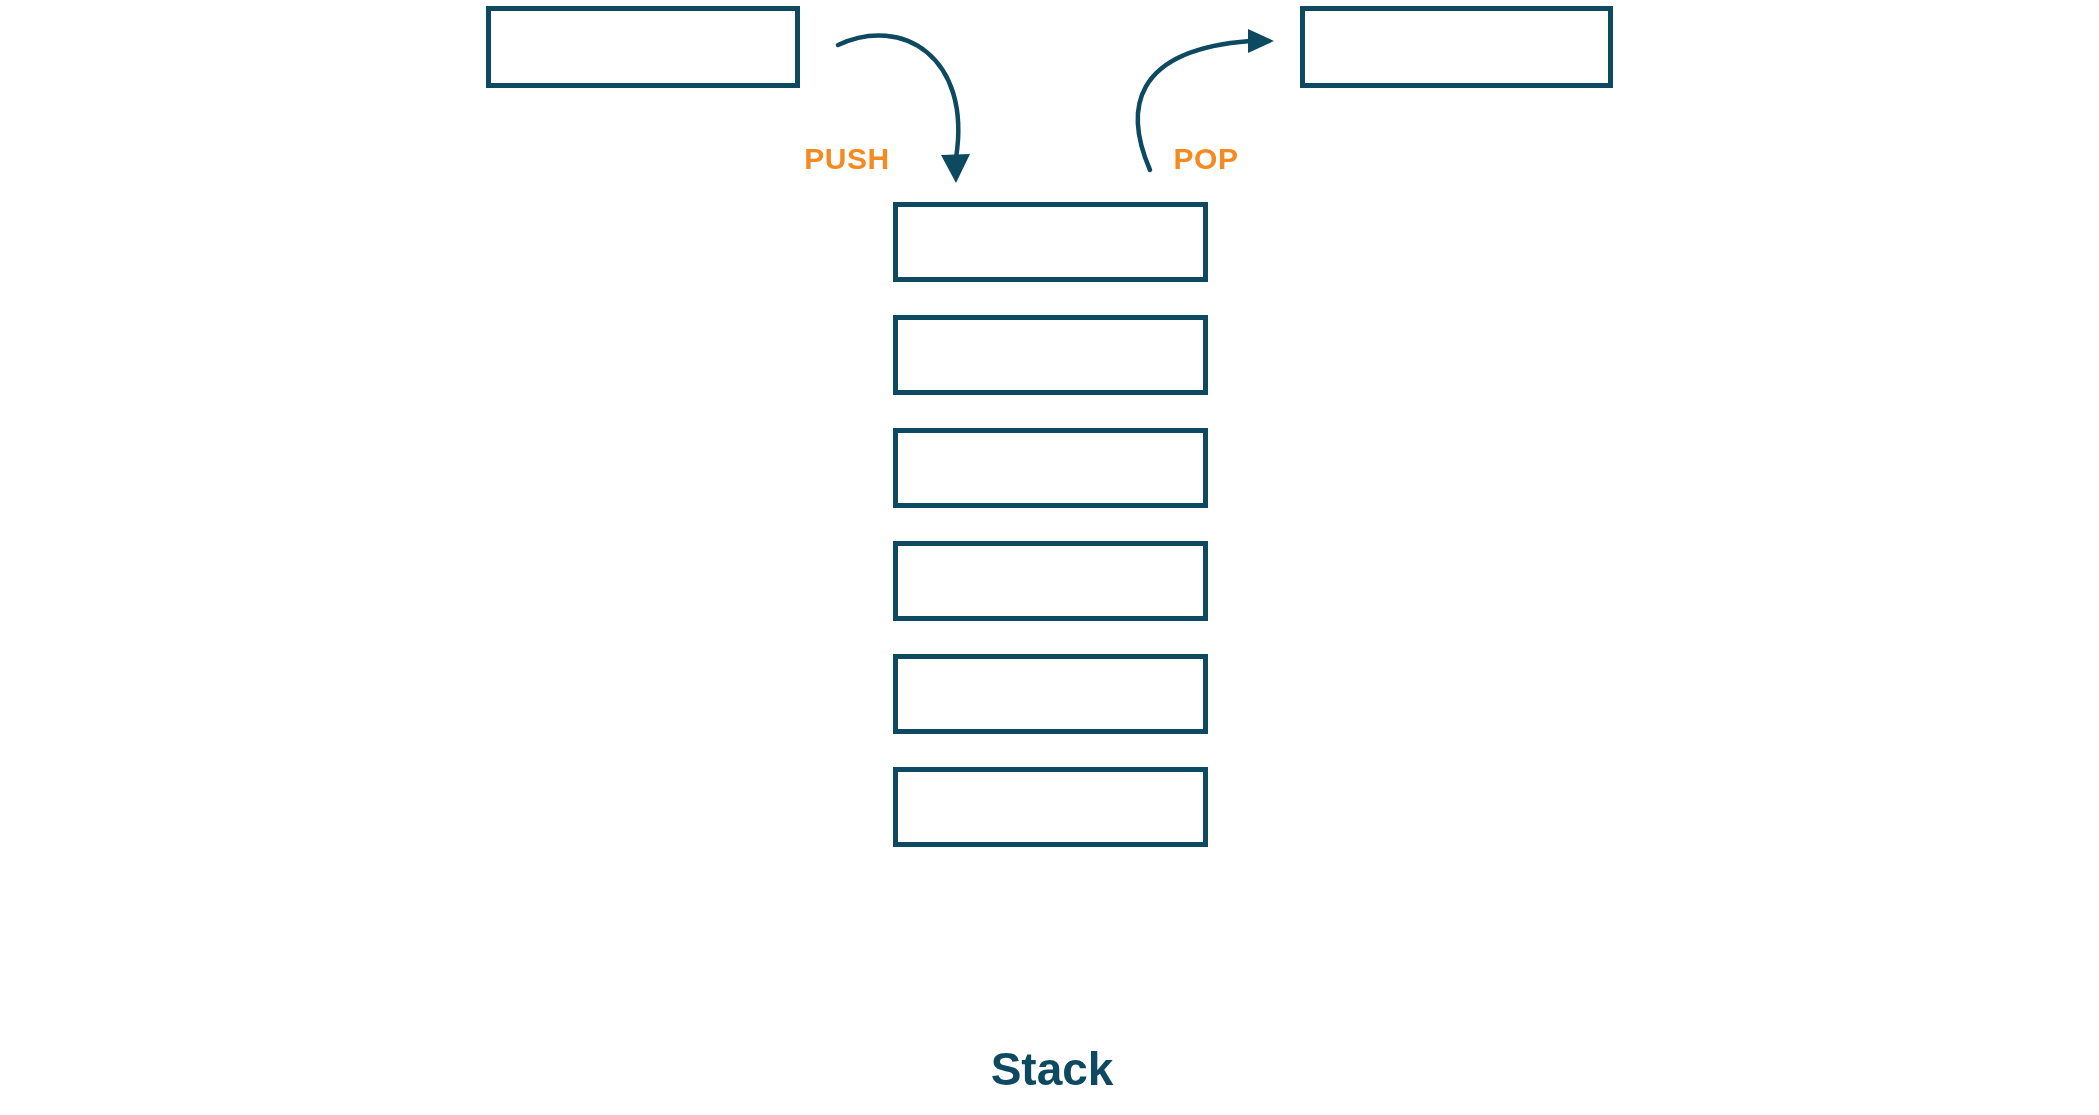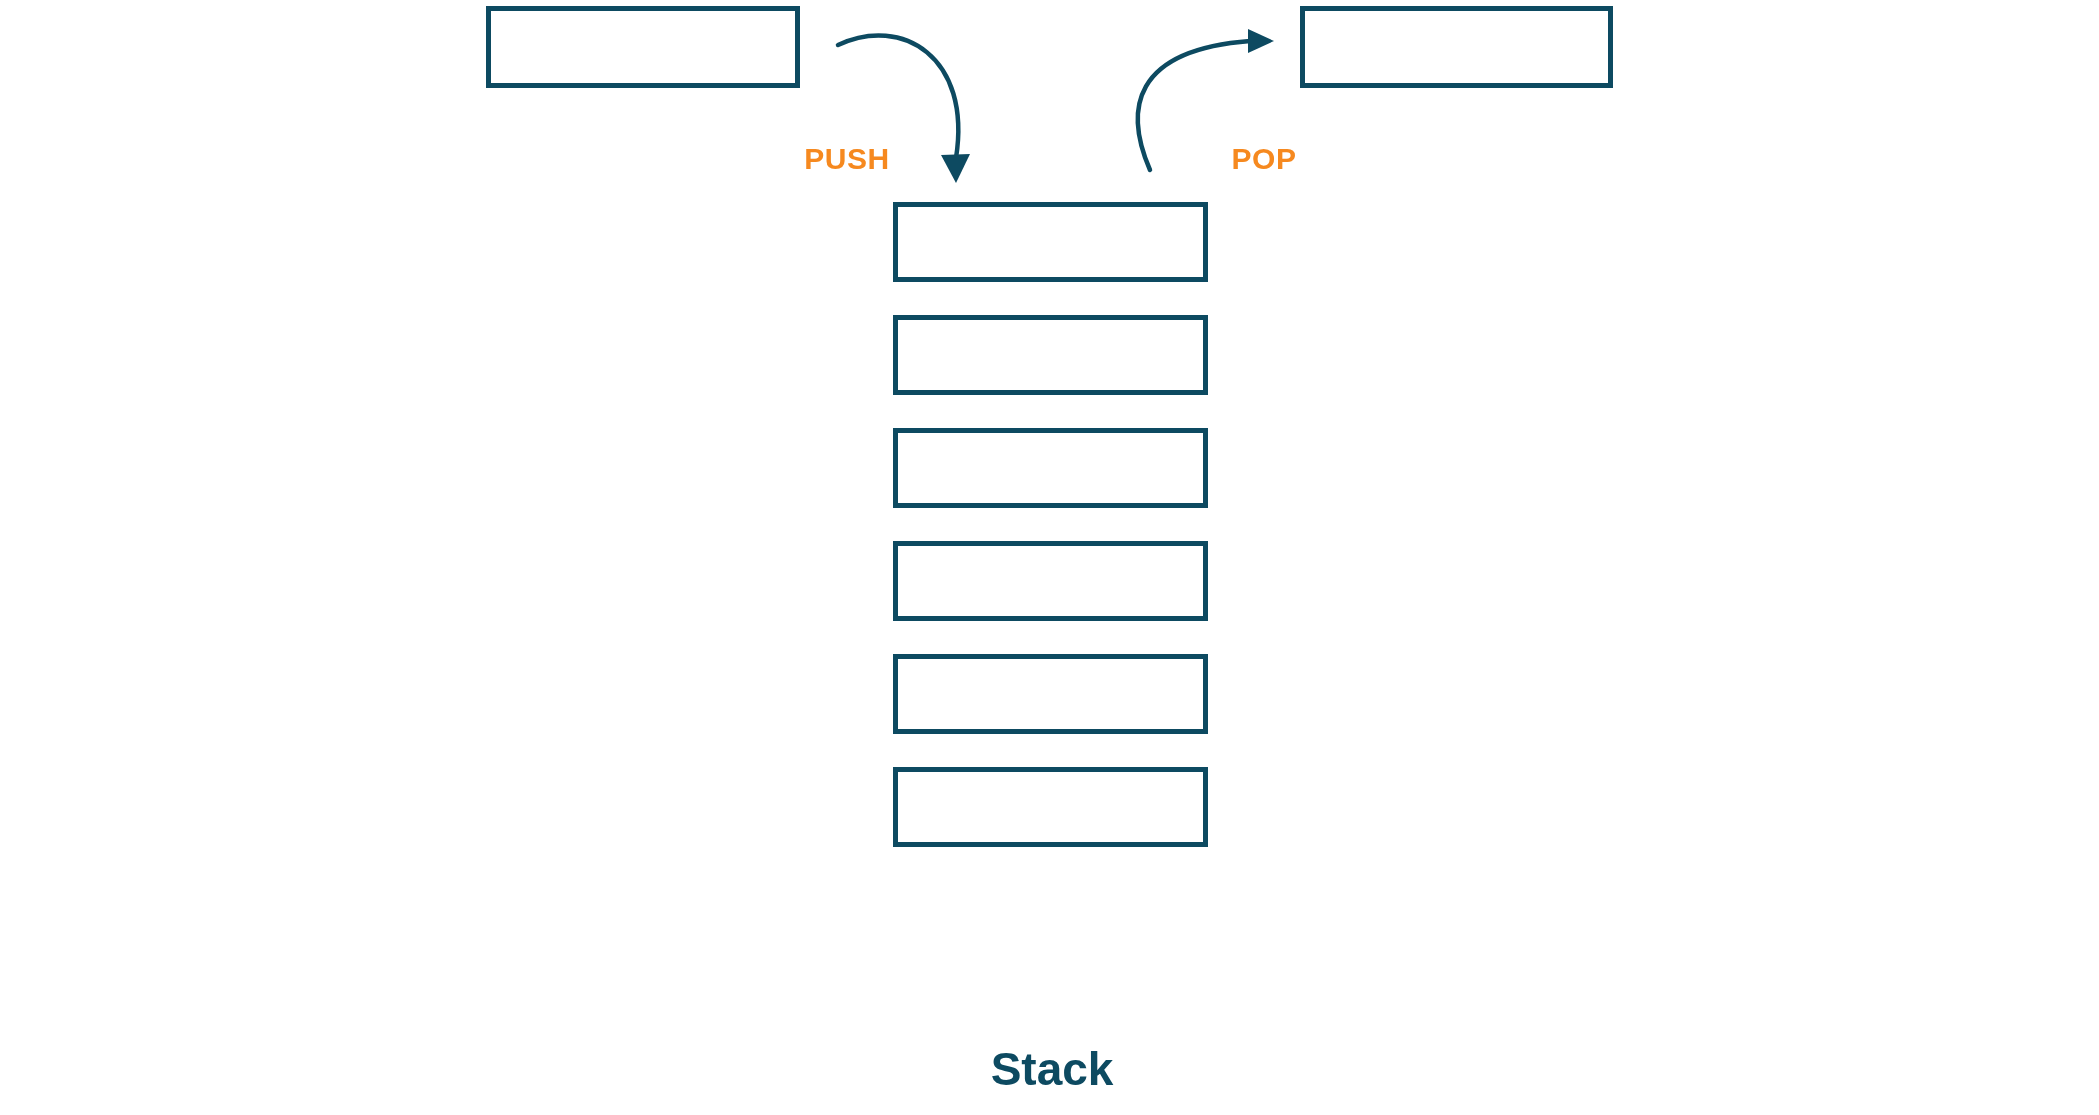--- a/index.html
+++ b/index.html
@@ -57,21 +57,21 @@
     font-size: 30px;
     line-height: 42px;
     letter-spacing: 0.5px;
     white-space: nowrap;
   }
   .push-label {
     left: 847px; top: 138px;
     transform: translateX(-50%);
   }
   .pop-label {
-    left: 1264px; top: 138px;
+    left: 1206px; top: 138px;
     transform: translateX(-50%);
     text-align: right;
   }
   .arrow-svg {
     position: absolute;
     color: var(--outline, #0d4a61);
     overflow: visible;
   }
   .push-arrow {
     left: 820px; top: 15px;

